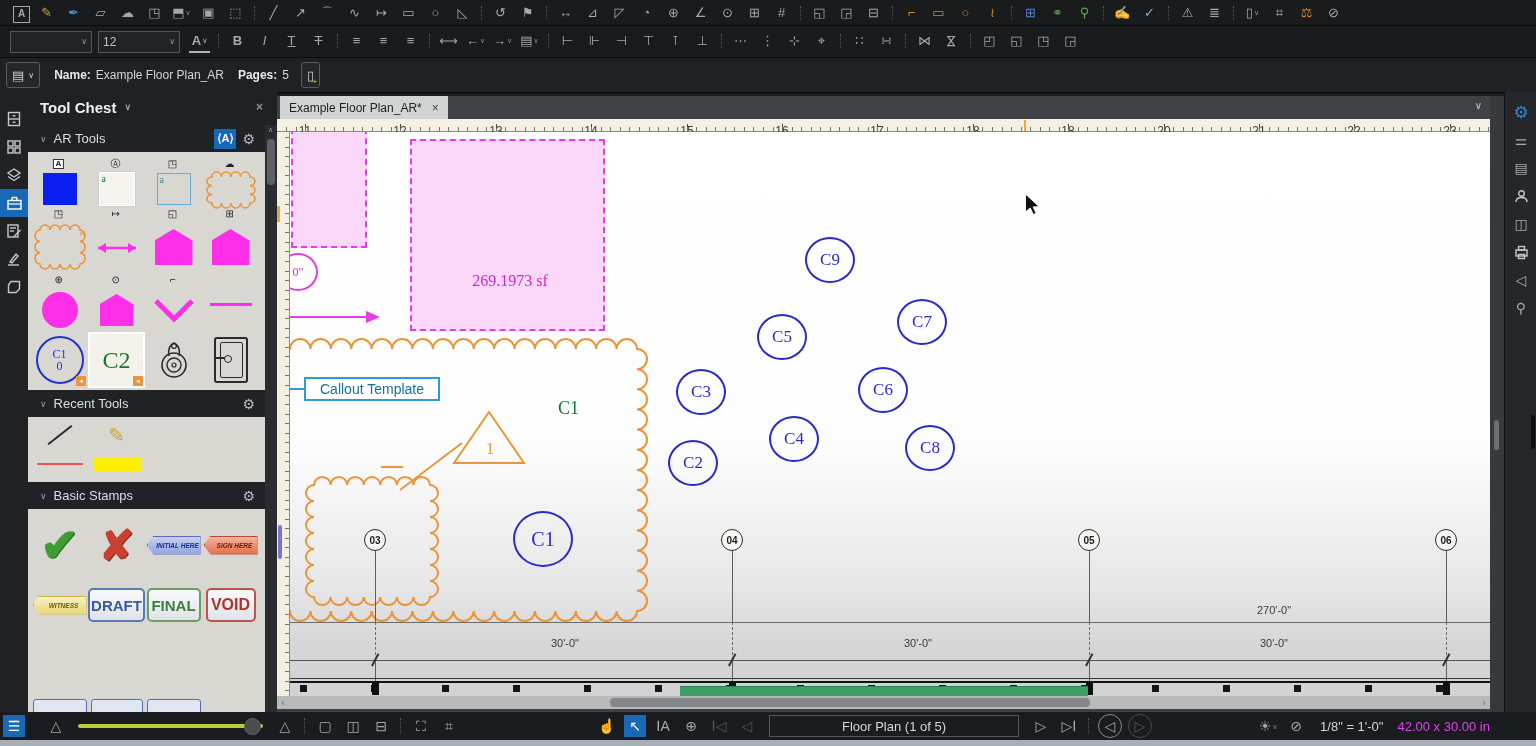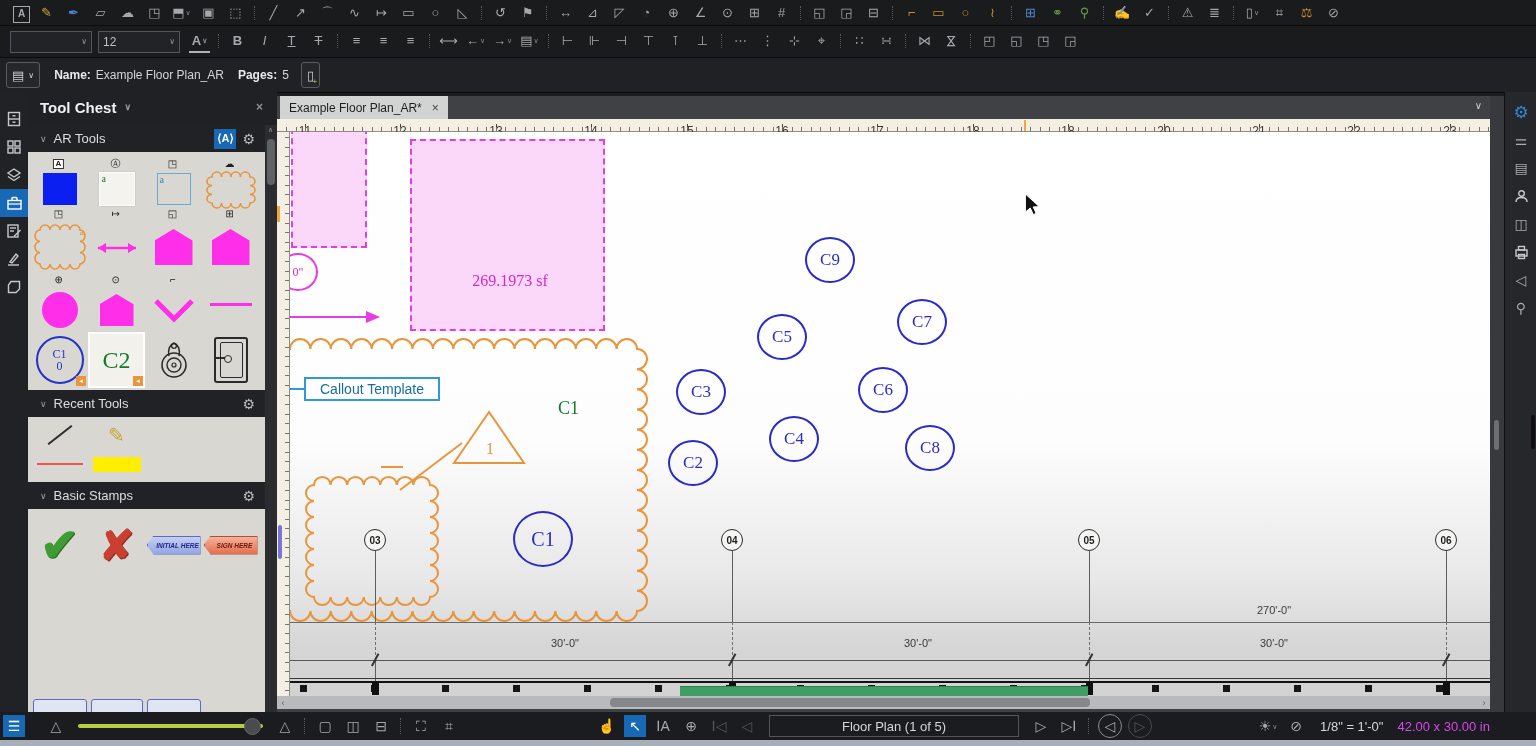--- a/index.html
+++ b/index.html
@@ -316,20 +316,34 @@
             <span style="color:#3f9c35;font-size:46px;font-weight:bold;text-shadow:1px 1px 0 #2c6e26;">✔</span>
           </div>
         <div class="toolcell">
             <span style="color:#c94032;font-size:42px;font-weight:bold;text-shadow:1px 1px 0 #8e2b20;">✘</span>
           </div>
         <div class="toolcell">
             <div class="stamp-tag" style="width:54px;background:linear-gradient(#c6cff2,#93a5e2);border:1px solid #5a6bbf;color:#1a2a8a;">INITIAL HERE</div>
           </div>
         <div class="toolcell">
             <div class="stamp-tag" style="width:54px;background:linear-gradient(#f4b29c,#e2704f);border:1px solid #b84a30;color:#6e1504;">SIGN HERE</div>
+          </div>
+      </div>
+      <div style="display:flex;position:absolute;top:68px;left:3px;height:56px;align-items:center;">
+        <div class="toolcell">
+            <div class="stamp-tag" style="width:54px;background:linear-gradient(#f7f0c0,#e9d877);border:1px solid #c9b64a;color:#6b5a10;">WITNESS</div>
+          </div>
+        <div class="toolcell">
+            <div class="stamp-round" style="width:54px;height:30px;border:2px solid #5b79b5;color:#3b5b93;font-size:15px;">DRAFT</div>
+          </div>
+        <div class="toolcell">
+            <div class="stamp-round" style="width:50px;height:30px;border:2px solid #69a05e;color:#3e7d3a;font-size:15px;">FINAL</div>
+          </div>
+        <div class="toolcell">
+            <div class="stamp-round" style="width:46px;height:30px;border:2px solid #c05048;color:#b03228;font-size:16px;">VOID</div>
           </div>
       </div>
       <div style="display:flex;position:absolute;top:188px;left:3px;height:20px;align-items:flex-start;">
         <div class="toolcell">
             <div style="width:52px;height:14px;border:1.5px solid #5a6bbf;border-radius:3px;background:#dfe5f2;"></div>
           </div>
         <div class="toolcell">
             <div style="width:50px;height:14px;border:1.5px solid #5a6bbf;border-radius:3px;background:#dfe5f2;"></div>
           </div>
         <div class="toolcell">

